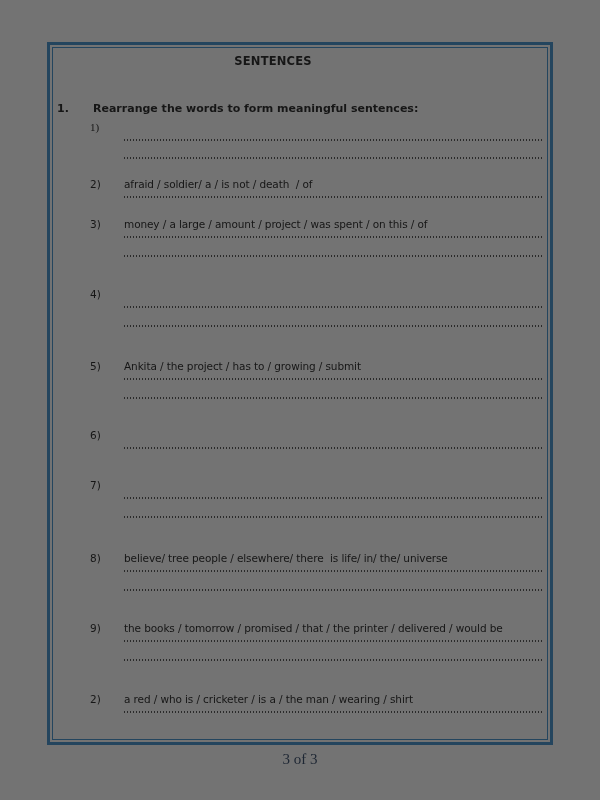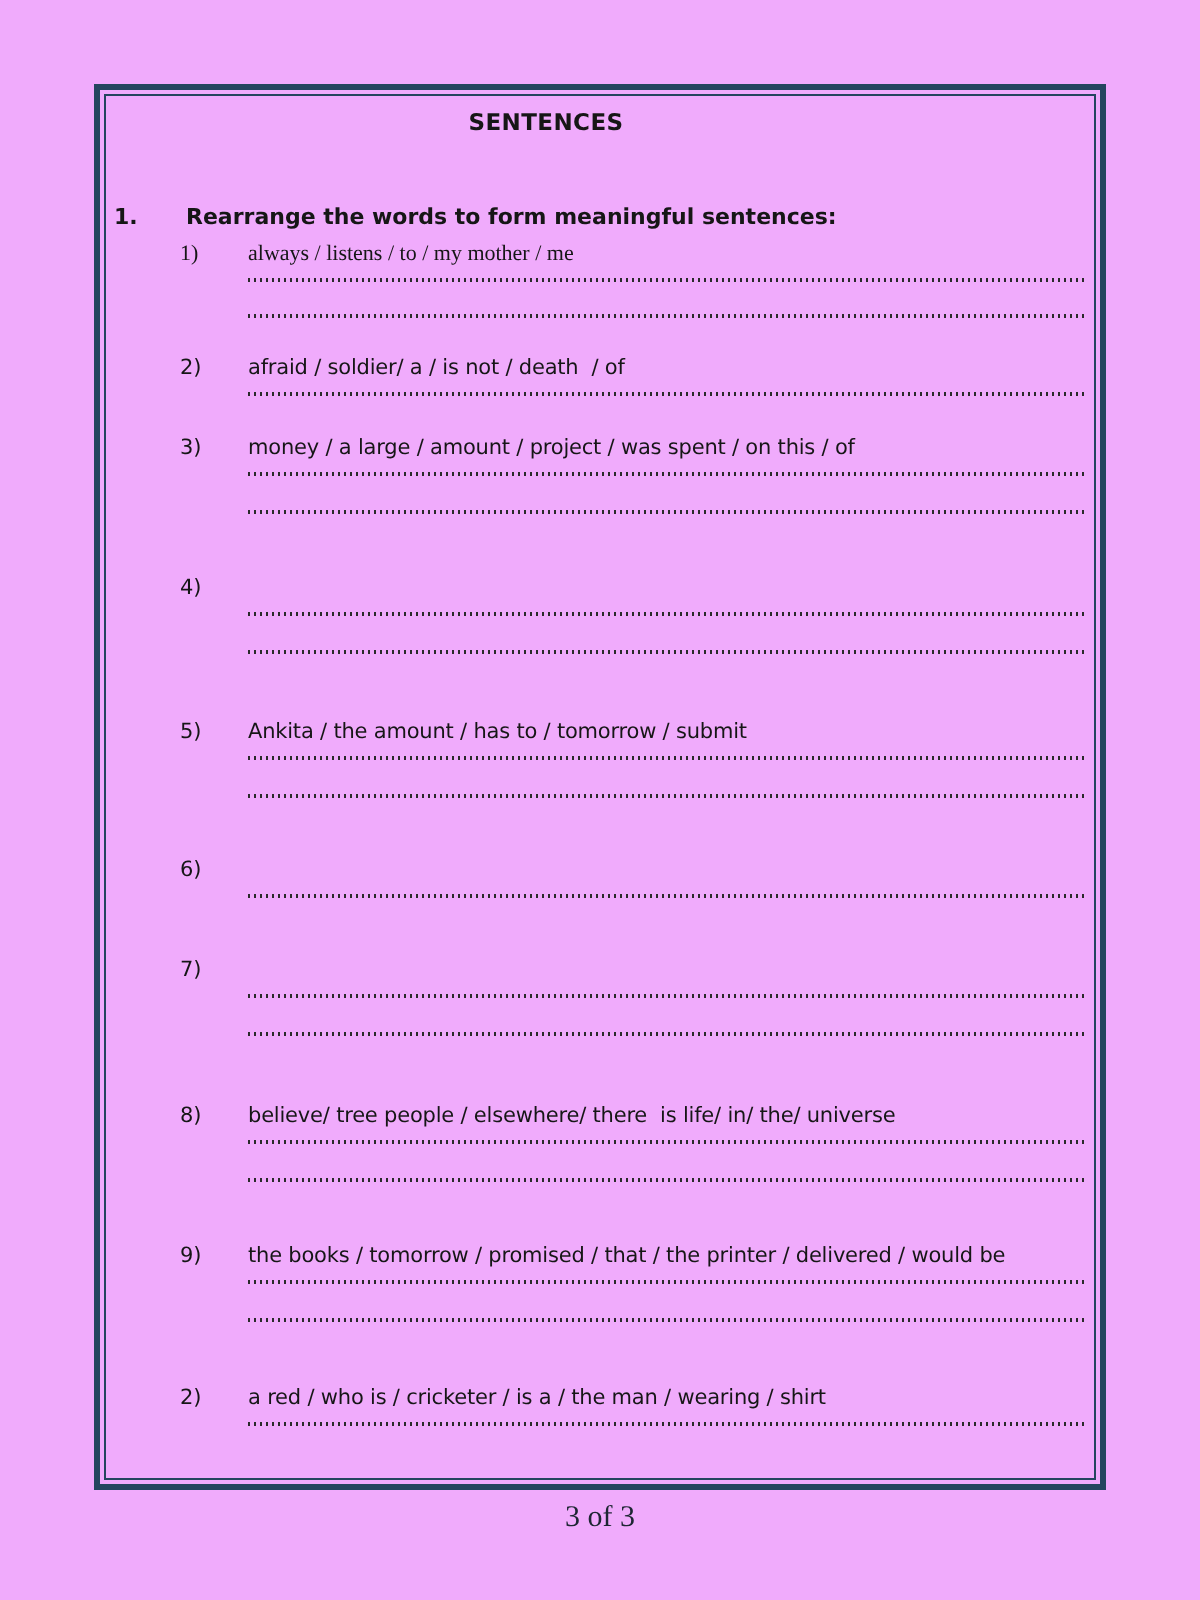--- a/index.html
+++ b/index.html
@@ -1,21 +1,21 @@
 <!DOCTYPE html>
 <html><head>
 <meta charset="utf-8">
 <style>
   * { margin: 0; padding: 0; box-sizing: border-box; }
   html, body { background: #ffffff; }
   .sheet {
     position: relative;
     width: 600px;
     height: 800px;
-    background: #f0abfc;
+    background: #737373;
     font-family: "DejaVu Sans", "Liberation Sans", sans-serif;
     color: #161616;
     overflow: hidden;
   }
   .frame {
     position: absolute;
     left: 47px;
     top: 42px;
     width: 506px;
     height: 703px;
@@ -106,21 +106,20 @@
       <div class="ex-head">
         <span class="ex-num">1.</span>
         <span class="ex-instruction">Rearrange the words to form meaningful sentences:</span>
       </div>
 
       <div class="items">
 
         <div class="item serif">
           <div class="item-row">
             <span class="item-num">1)</span>
-            <span class="item-text">always / listens / to / my mother / me</span>
           </div>
           <div class="ans"></div>
           <div class="ans"></div>
         </div>
 
         <div class="item">
           <div class="item-row">
             <span class="item-num">2)</span>
             <span class="item-text">afraid / soldier/ a / is not / death  / of</span>
           </div>
@@ -140,21 +139,21 @@
           <div class="item-row">
             <span class="item-num">4)</span>
           </div>
           <div class="ans"></div>
           <div class="ans"></div>
         </div>
 
         <div class="item">
           <div class="item-row">
             <span class="item-num">5)</span>
-            <span class="item-text">Ankita / the amount / has to / tomorrow / submit</span>
+            <span class="item-text">Ankita / the project / has to / growing / submit</span>
           </div>
           <div class="ans"></div>
           <div class="ans"></div>
         </div>
 
         <div class="item">
           <div class="item-row">
             <span class="item-num">6)</span>
           </div>
           <div class="ans"></div>

